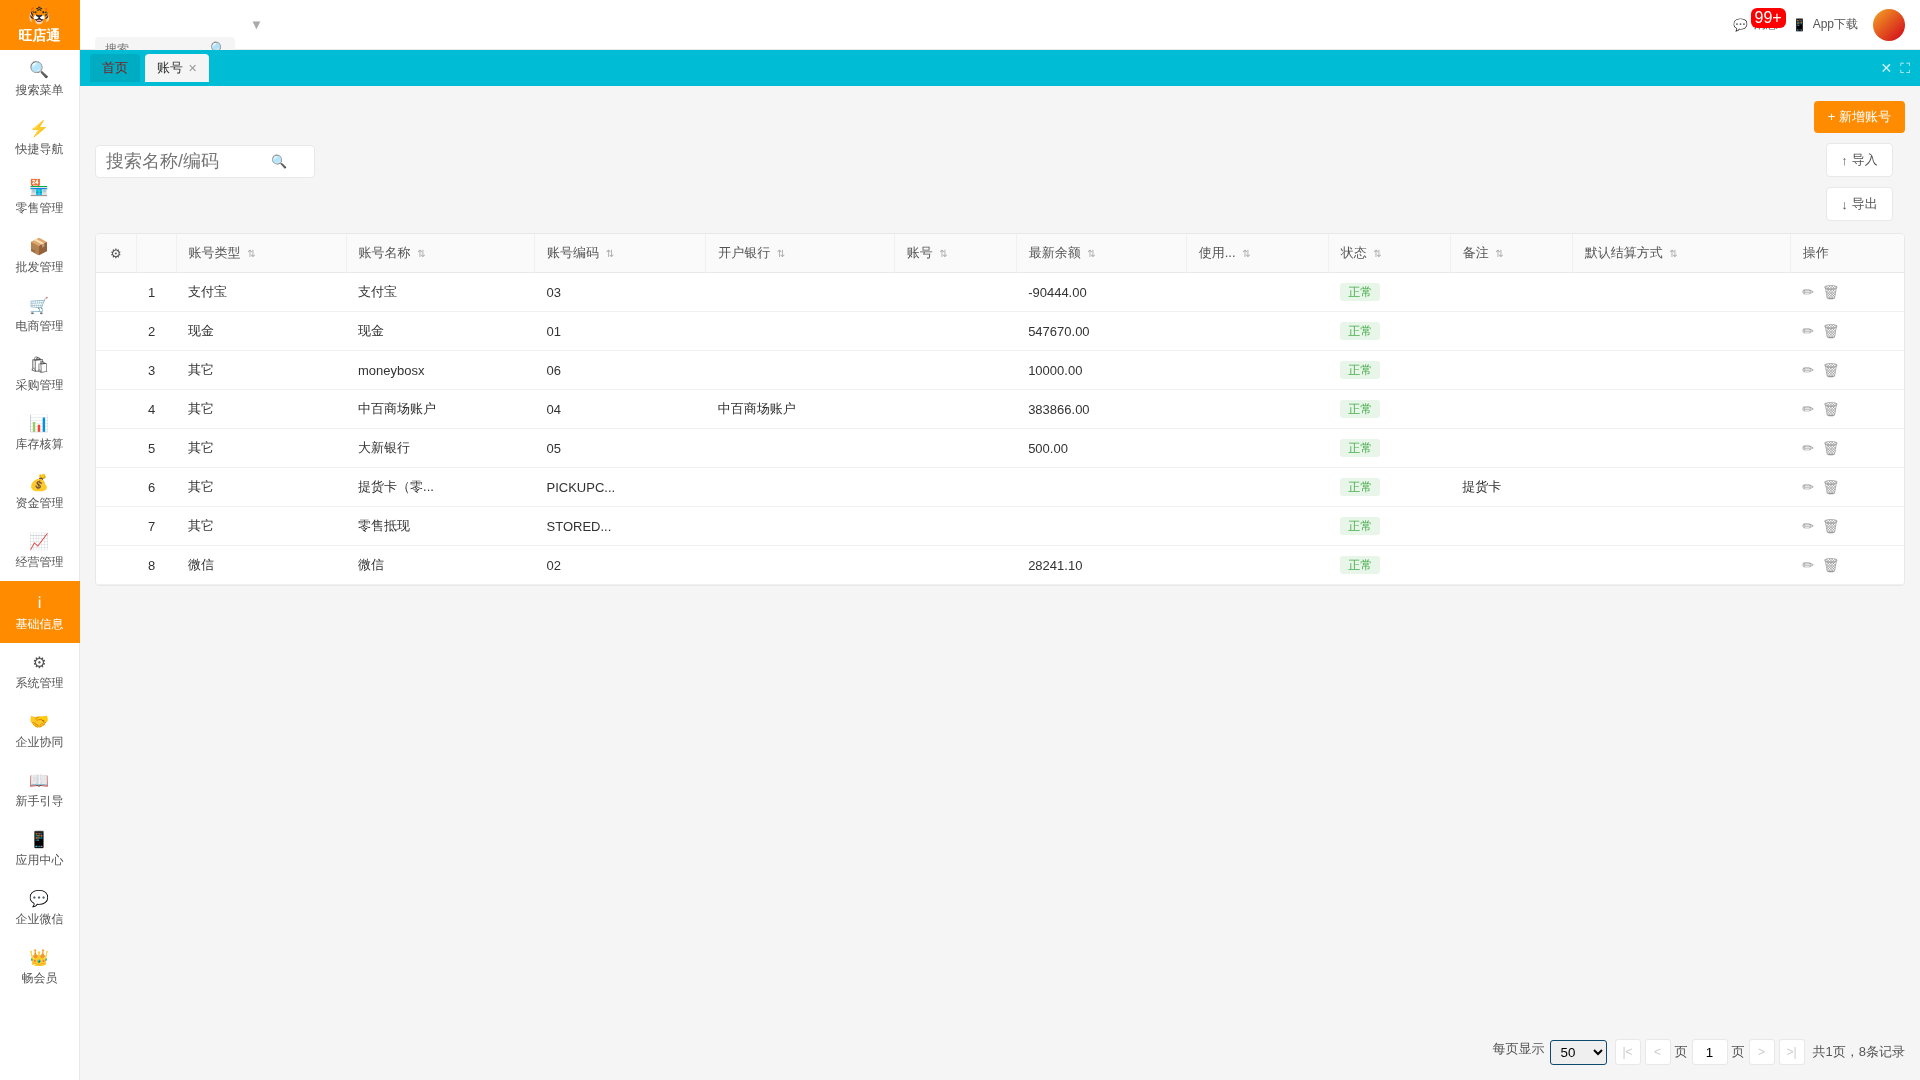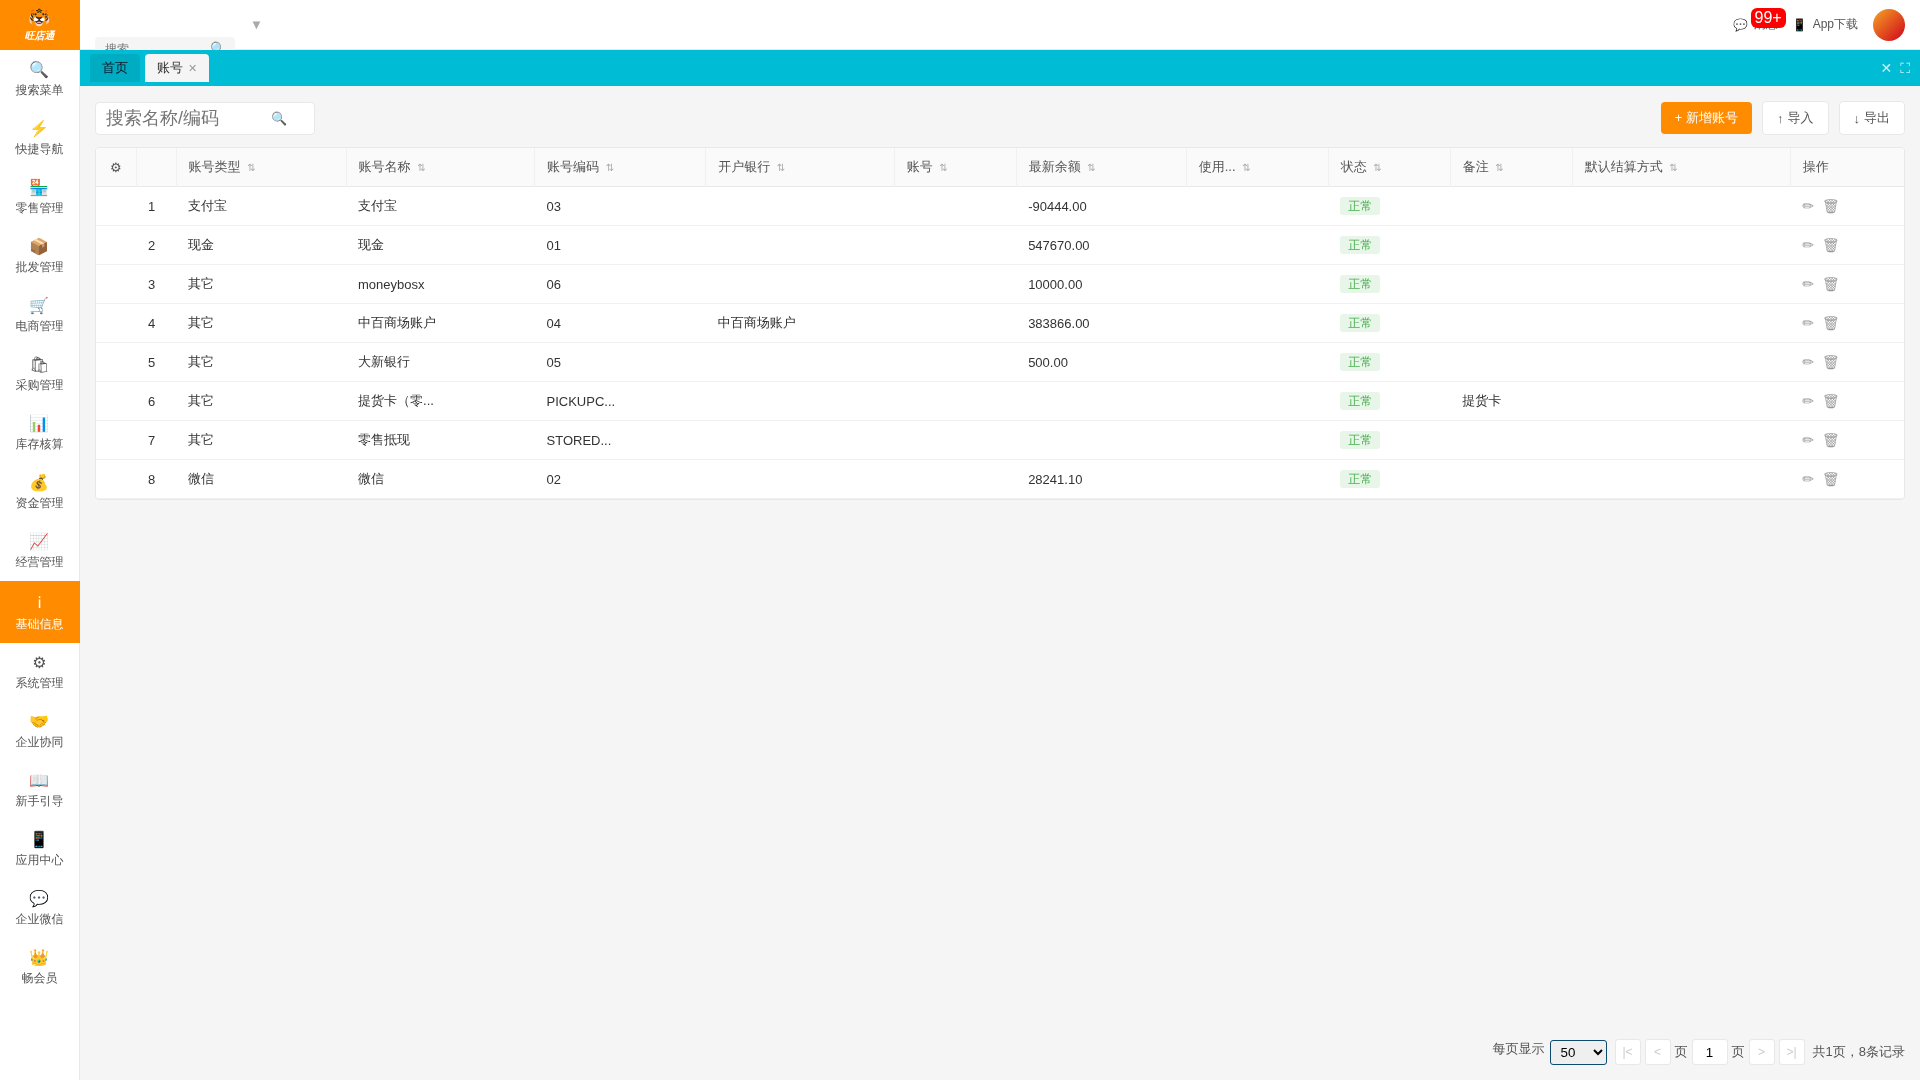--- a/index.html
+++ b/index.html
@@ -24,22 +24,21 @@
       justify-content: center;
       color: white;
       font-size: 11px;
       font-weight: bold;
       flex-direction: column;
     }
     .sidebar-logo .logo-icon {
       font-size: 18px;
     }
     .sidebar-logo .logo-text {
-      font-size: 10px;
-      font-style: italic;
+      font-size: 14px;
     }
     .sidebar-item {
       width: 80px;
       padding: 10px 5px;
       text-align: center;
       cursor: pointer;
       color: #555;
       font-size: 12px;
       display: flex;
       flex-direction: column;
@@ -155,21 +154,21 @@
       background: #f5f5f5;
       color: #333;
     }
     .tab .close-btn {
       font-size: 11px;
       color: #999;
       cursor: pointer;
     }
     .tab-home {
       background: #00acc1;
-      color: #0f172a;
+      color: #7f1d1d;
     }
     .tabbar-right {
       margin-left: auto;
       display: flex;
       align-items: center;
       gap: 8px;
     }
     .tabbar-icon {
       color: white;
       cursor: pointer;
@@ -206,20 +205,21 @@
     .search-input-wrapper input {
       border: none;
       outline: none;
       font-size: 18px;
       width: 160px;
     }
     .toolbar-right {
       display: flex;
       align-items: center;
       gap: 10px;
+      flex-direction: column;
     }
     .btn-add {
       background: #ff8c00;
       color: white;
       border: none;
       padding: 7px 14px;
       border-radius: 4px;
       cursor: pointer;
       font-size: 13px;
       display: flex;

